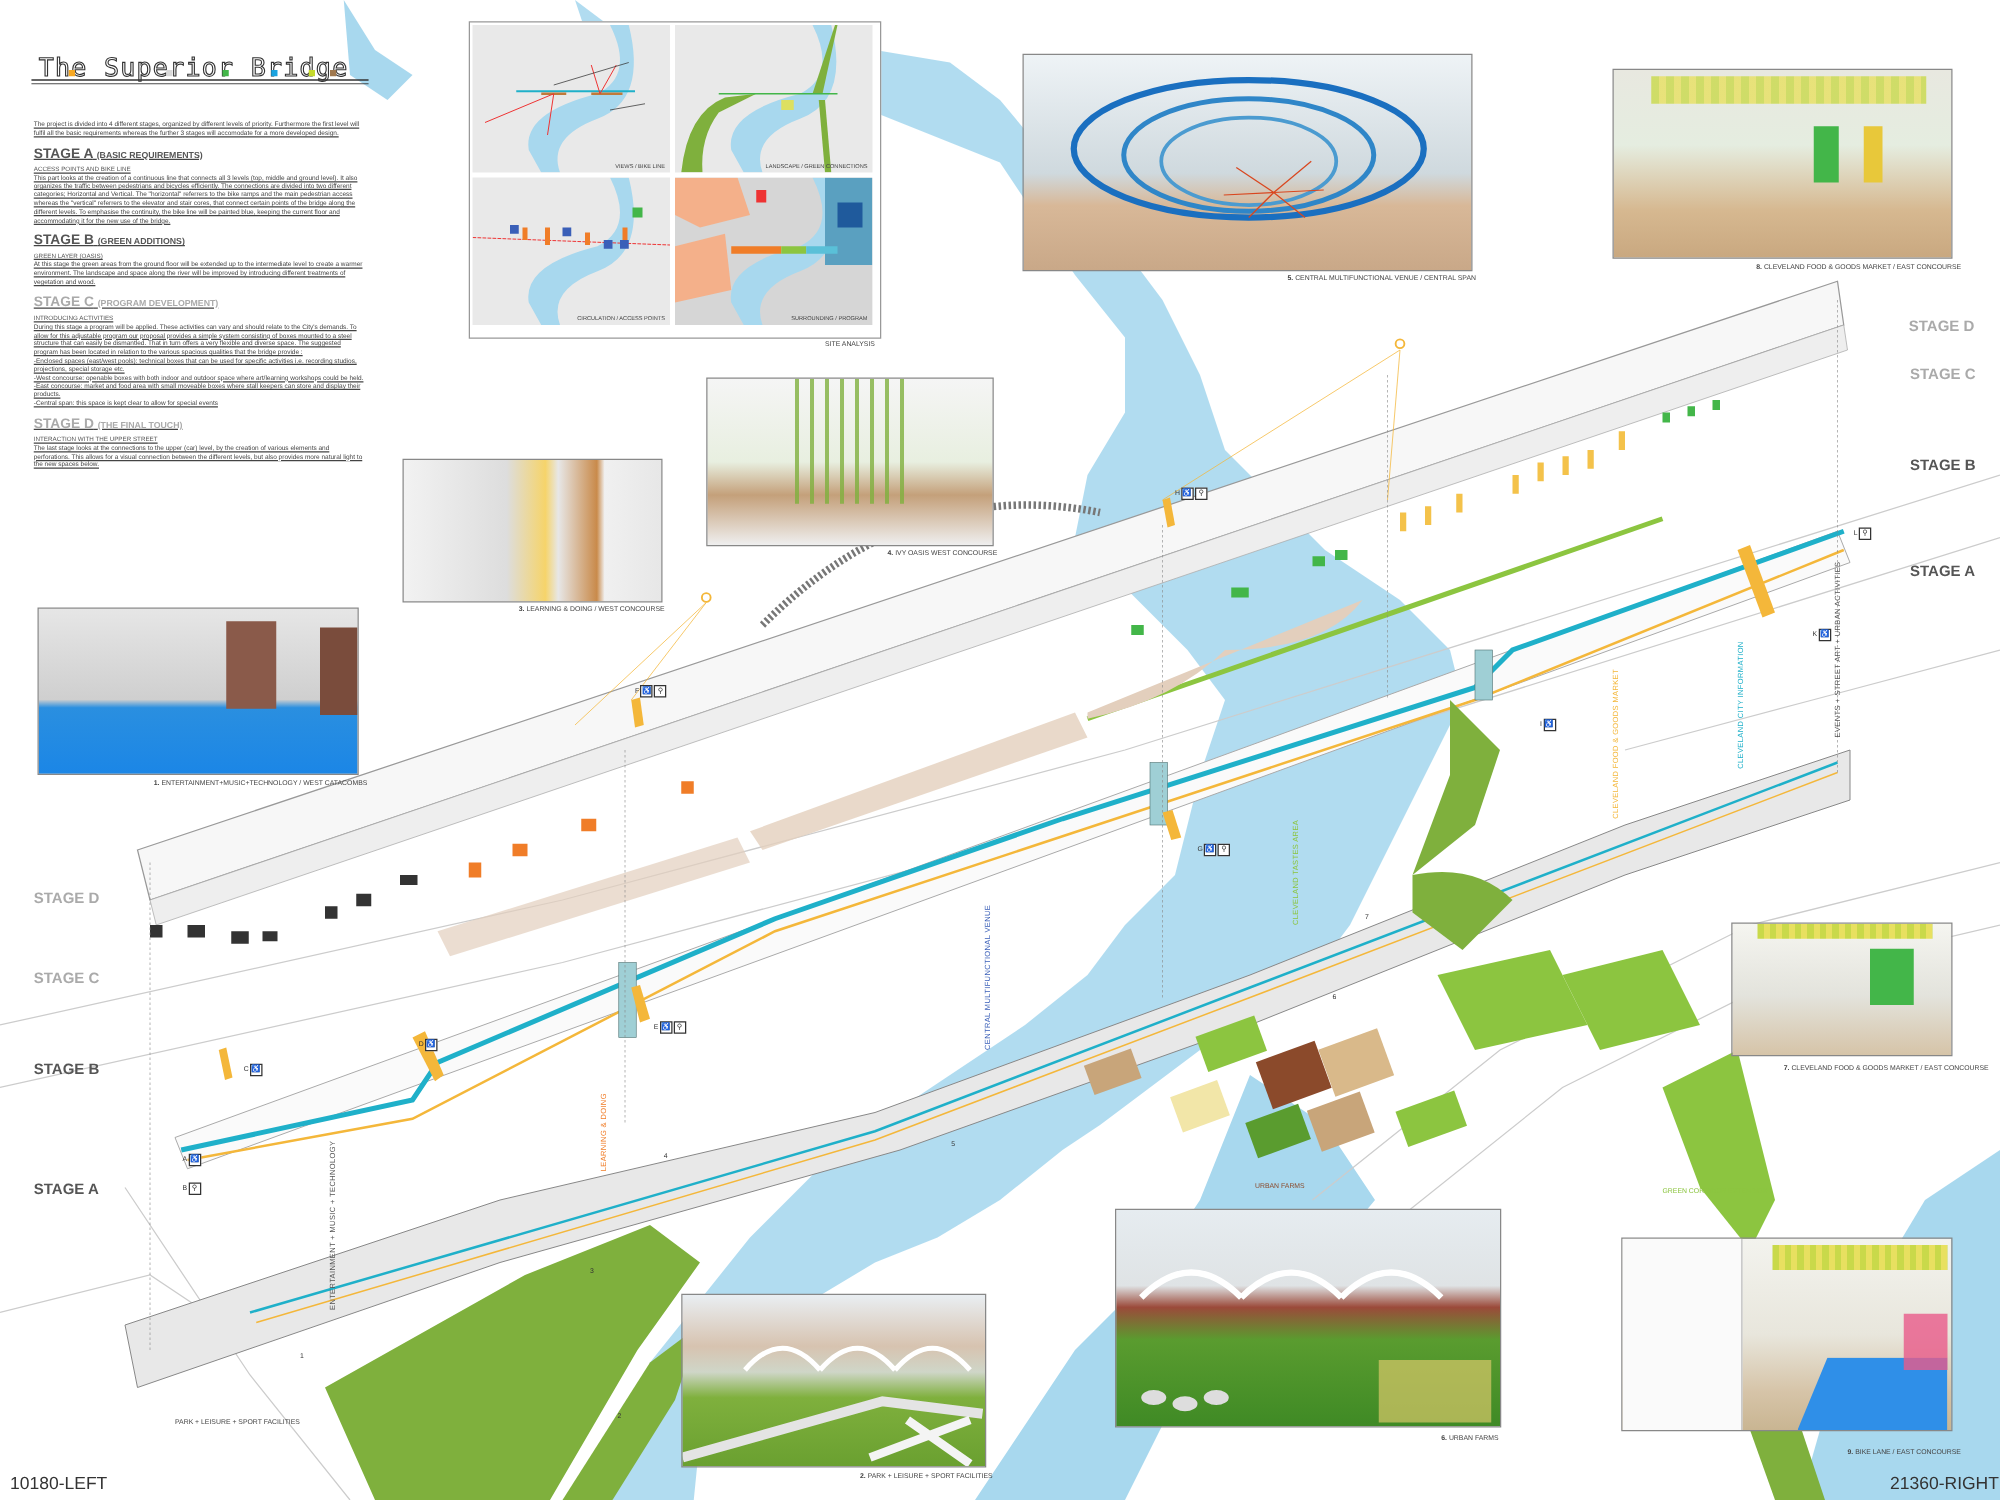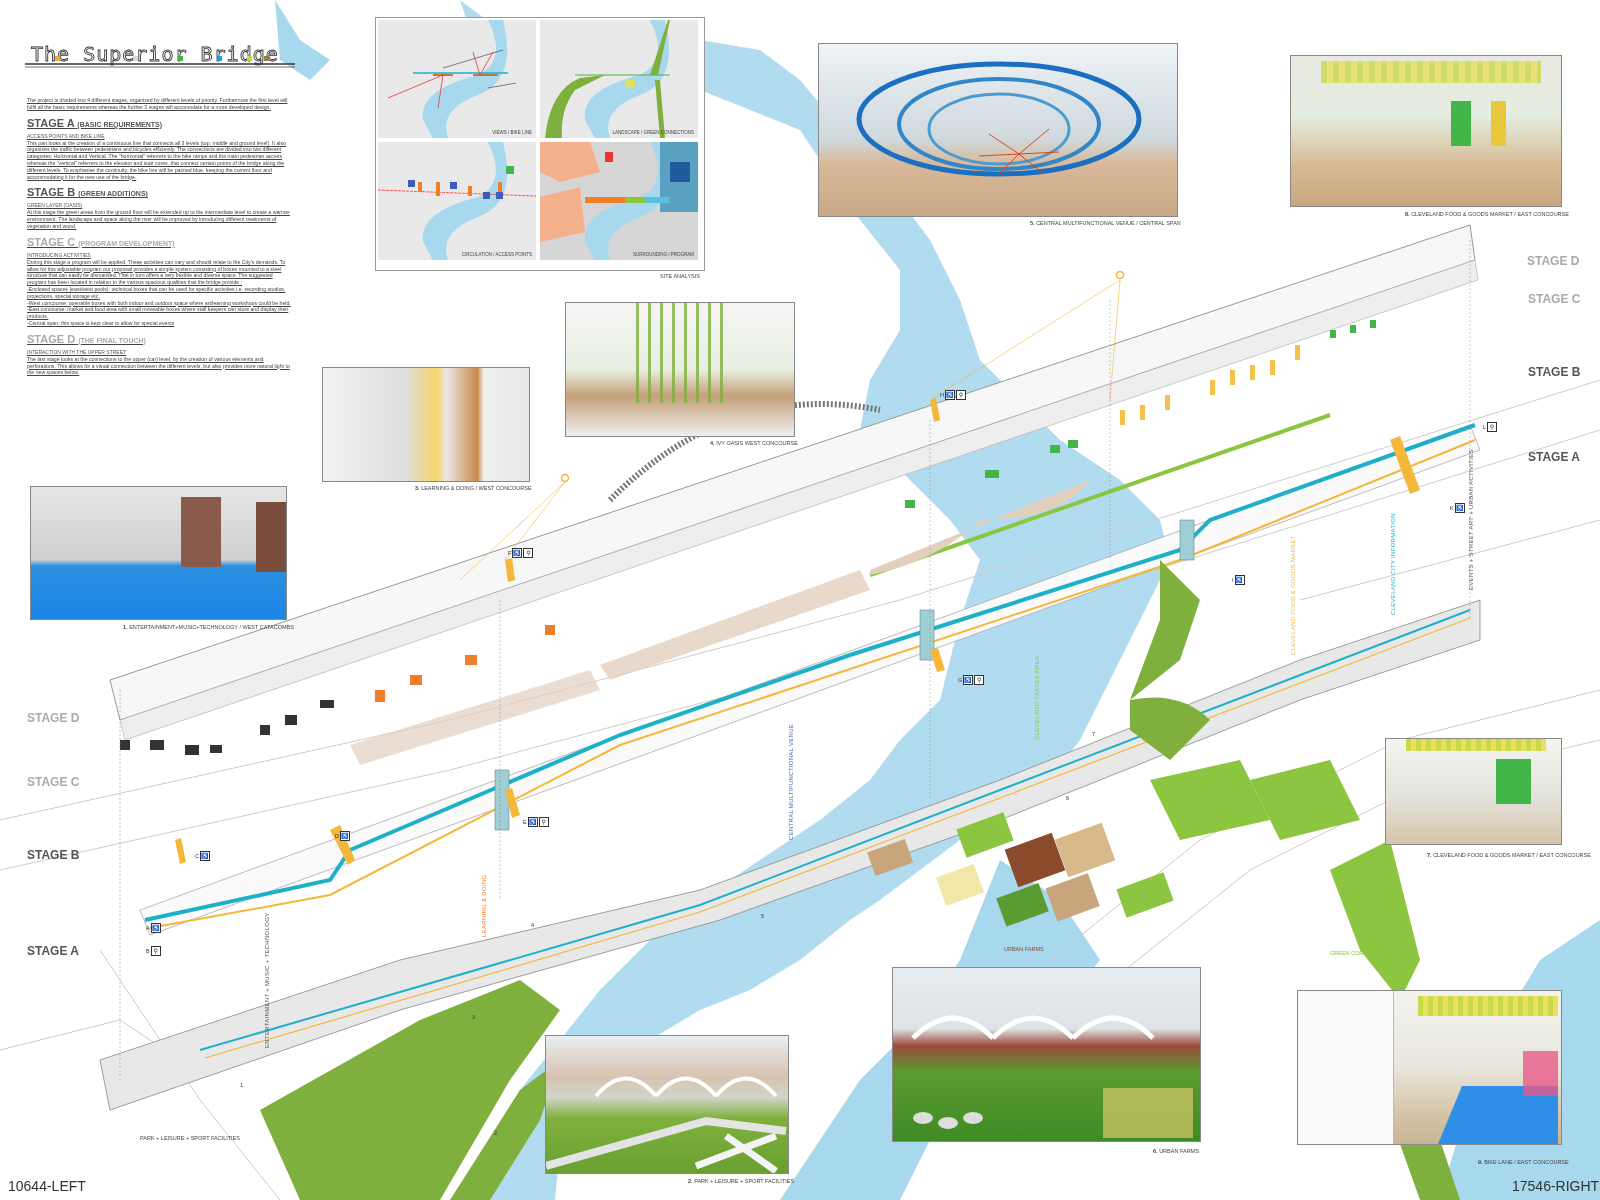--- a/index.html
+++ b/index.html
@@ -359,14 +359,14 @@
 <div class="caption" style="left:140px; top:1135px;">PARK + LEISURE + SPORT FACILITIES</div>
 
 <div class="marker" style="left:240px; top:1082px;">1</div>
 <div class="marker" style="left:494px; top:1130px;">2</div>
 <div class="marker" style="left:472px; top:1014px;">3</div>
 <div class="marker" style="left:531px; top:922px;">4</div>
 <div class="marker" style="left:761px; top:913px;">5</div>
 <div class="marker" style="left:1066px; top:795px;">6</div>
 <div class="marker" style="left:1092px; top:731px;">7</div>
 
-<div class="footer" style="left:8px; top:1178px;">10644-LEFT</div>
-<div class="footer" style="left:1512px; top:1178px;">17546-RIGHT</div>
+<div class="footer" style="left:8px; top:1178px;">10180-LEFT</div>
+<div class="footer" style="left:1512px; top:1178px;">21360-RIGHT</div>
 
 </body></html>

